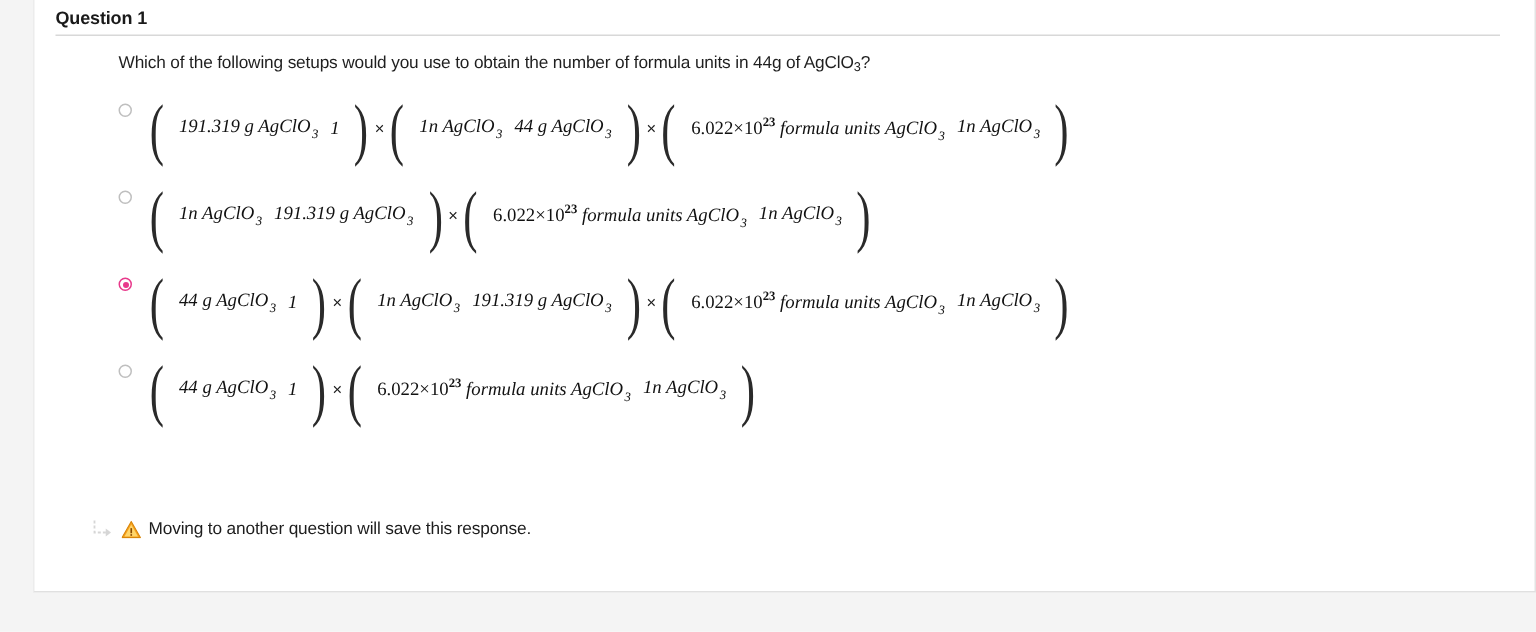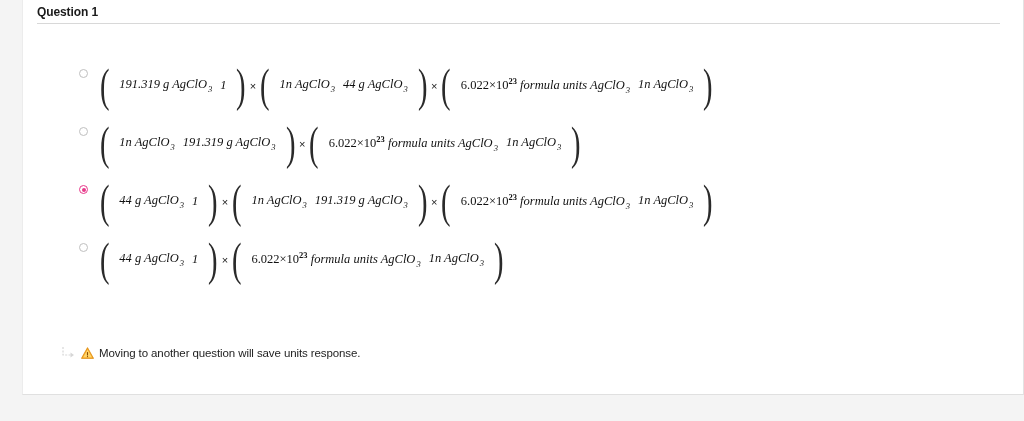--- a/index.html
+++ b/index.html
@@ -191,20 +191,23 @@
 <body>
 
 <div class="page">
   <div class="card">
 
     <div class="q-header">
       <div class="q-title">Question 1</div>
       <div class="q-rule"></div>
     </div>
 
+    <div class="q-text">
+      <span>Which of the following setups would you use to obtain the number of formula units in 44g of AgClO</span><sub>3</sub><span>?</span>
+    </div>
 
     <div class="options" id="options-list">
         <div class="option">
           <span class="radio"></span>
           <span class="expr">
             <span class="paren tall">(</span>
             <span class="frac">
               <span class="num"><span>191.319 g AgClO</span><sub>3</sub></span>
               <span class="bar"></span>
               <span class="den"><span>1</span></span>
@@ -306,17 +309,17 @@
         </svg>
       </span>
       <span class="warn-icon">
         <svg viewBox="0 0 13 12" width="13" height="12">
           <path d="M6.5 0.6 L12.6 11.4 L0.4 11.4 Z" fill="#f7a01c" stroke="#d8860a" stroke-width="0.7" stroke-linejoin="round"></path>
           <path d="M6.5 2.6 L11 10.6 L2 10.6 Z" fill="#ffd66b"></path>
           <rect x="5.95" y="5.1" width="1.1" height="3.4" fill="#8a4a00"></rect>
           <rect x="5.95" y="9.1" width="1.1" height="1.1" fill="#8a4a00"></rect>
         </svg>
       </span>
-      <span class="footer-text">Moving to another question will save units response.</span>
+      <span class="footer-text">Moving to another question will save this response.</span>
     </div>
 
   </div>
 </div>
 
 </body></html>

